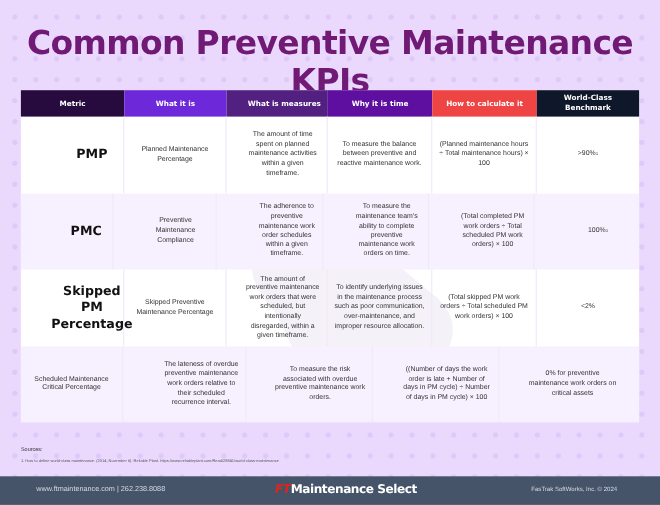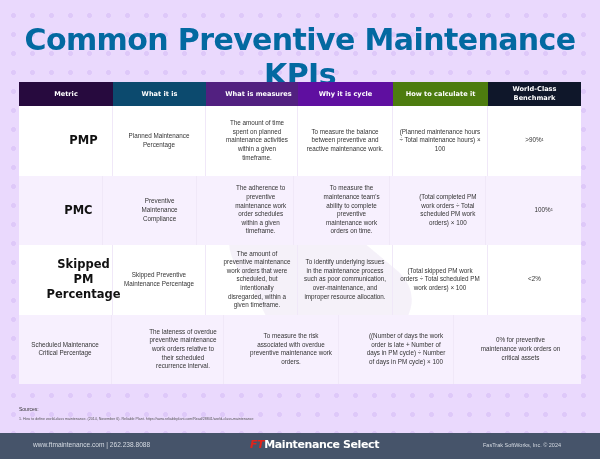--- a/index.html
+++ b/index.html
@@ -8,21 +8,21 @@
     background-color: #ead9fd;
     background-image:
       radial-gradient(circle at 50% 50%, rgba(200,170,240,0.35) 0 2.2px, transparent 2.6px);
     background-size: 19px 19px;
     background-position: 4px 6px;
     font-family: "Liberation Sans", sans-serif;
   }
   .title {
     position: absolute; left: 0; top: 22px; width: 600px; text-align: center;
     font-family: "DejaVu Sans", sans-serif; font-weight: bold;
-    font-size: 30px; letter-spacing: -0.6px; color: #0369a1;
+    font-size: 30px; letter-spacing: -0.6px; color: #701a75;
   }
   .table {
     position: absolute; left: 19px; top: 82px; width: 562px; height: 276px;
     background: #ffffff;
   }
   .hdr { display: flex; height: 24px; }
   .hcell {
     display: flex; align-items: center; justify-content: center; text-align: center;
     color: #ffffff; font-family: "DejaVu Sans", sans-serif; font-weight: bold;
     font-size: 6.6px; line-height: 9px; padding: 0 4px; box-sizing: border-box;
@@ -64,24 +64,24 @@
 
 <div class="title">Common Preventive Maintenance KPIs</div>
 
 <div class="table">
   <svg class="watermark" viewBox="0 0 250 200">
     <path d="M40 60 Q90 -10 150 40 L210 90 Q240 120 200 160 L150 190 Q110 200 90 160 L60 100 Q40 80 40 60 Z" fill="#6a2aa8"></path>
   </svg>
 
   <div class="hdr">
     <div class="hcell w1" style="background:#270a3e">Metric</div>
-    <div class="hcell w2" style="background:#0c4a6e">What it is</div>
+    <div class="hcell w2" style="background:#6d28d9">What it is</div>
     <div class="hcell w3" style="background:#522080">What is measures</div>
-    <div class="hcell w4" style="background:#5f0fa0">Why it is cycle</div>
-    <div class="hcell w5" style="background:#4d7c0f">How to calculate it</div>
+    <div class="hcell w4" style="background:#5f0fa0">Why it is time</div>
+    <div class="hcell w5" style="background:#ef4444">How to calculate it</div>
     <div class="hcell w6" style="background:#0f172a">World-Class Benchmark</div>
   </div>
 
   <div class="row">
     <div class="cell metric w1">PMP</div>
     <div class="cell w2">Planned Maintenance Percentage</div>
     <div class="cell w3">The amount of time spent on planned maintenance activities within a given timeframe.</div>
     <div class="cell w4">To measure the balance between preventive and reactive maintenance work.</div>
     <div class="cell w5">(Planned maintenance hours ÷ Total maintenance hours) × 100</div>
     <div class="cell w6">

